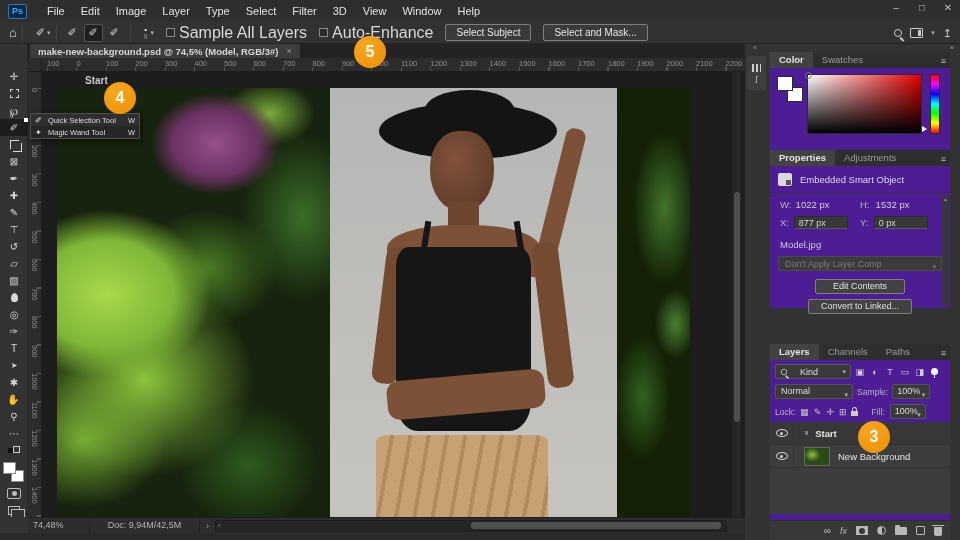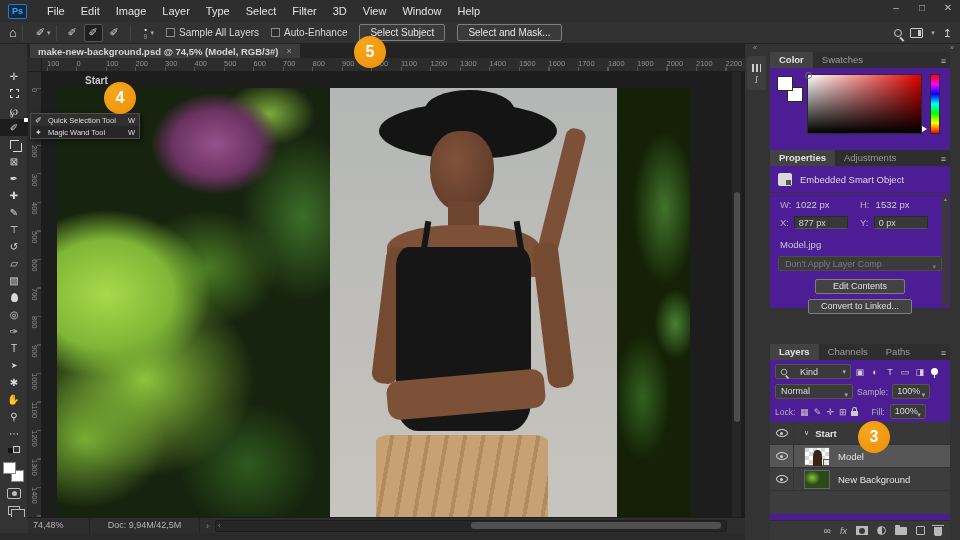--- a/index.html
+++ b/index.html
@@ -19,21 +19,21 @@
   .home-ic { font-size:13px; color:#ddd; margin-left:9px; }
   .preset { display:flex; align-items:center; gap:2px; margin-left:8px; color:#ddd; font-size:11px; }
   .caret { font-size:7px; color:#aaa; }
   .mode-btn { width:19px; height:18px; display:flex; align-items:center; justify-content:center; font-size:11px; color:#ddd; border-radius:2px; margin:0 1px; }
   .mode-btn.active { background:#1f1f1f; border:1px solid #555; }
   .brushpick { display:flex; flex-direction:column; align-items:center; margin:0 3px 0 8px; line-height:7px; }
   .brushpick .dot { font-size:8px; color:#eee; }
   .brushpick .num { font-size:7px; color:#999; }
   .checkbox-wrap { display:flex; align-items:center; gap:4px; margin-left:12px; }
   .cbox { width:9px; height:9px; border:1px solid #8a8a8a; background:#2c2c2c; }
-  .cbl { font-size:10px; color:#d8d8d8; }
+  .cbl { font-size:16px; color:#d8d8d8; }
   .opt-btn { height:17px; border:1px solid #7e7e7e; border-radius:2px; background:#3a3a3a; color:#e6e6e6; font-size:10px; padding:0 10px; line-height:15px; margin-left:12px; }
   .opt-right { position:absolute; right:8px; top:24px; display:flex; align-items:center; gap:8px; height:18px; }
   .mag { position:relative; width:8px; height:8px; border:1.4px solid #ccc; border-radius:50%; }
   .mag::after { content:''; position:absolute; left:6px; top:7px; width:1.5px; height:5px; background:#ccc; transform:rotate(-45deg); }
   .ws-ic { width:13px; height:10px; border:1px solid #ccc; border-radius:1px; position:relative; }
   .ws-ic::after { content:''; position:absolute; right:1px; top:1px; width:3px; height:6px; background:#ccc; }
   .share-ic { font-size:11px; color:#ccc; }
 
   
   .tabbar { position:absolute; left:28px; top:44px; width:717px; height:14px; background:#232323; }
@@ -590,29 +590,20 @@
           </div>
         </div>
         <div class="lrows">
           <div class="lrow group">
             <div class="eye-cell">
                 <span class="eye"></span>
               </div>
             <span class="grp-chev">∨</span>
             <span class="lname b">Start</span>
           </div>
-          <div class="lrow sel">
-            <div class="eye-cell">
-                <span class="eye"></span>
-              </div>
-            <span class="thumb checker">
-                <span class="so-badge"></span>
-              </span>
-            <span class="lname">Model</span>
-          </div>
           <div class="lrow">
             <div class="eye-cell">
                 <span class="eye"></span>
               </div>
             <span class="thumb green"></span>
             <span class="lname">New Background</span>
           </div>
         </div>
         <div class="lp-foot">
           <span class="ft-ic">∞</span>

